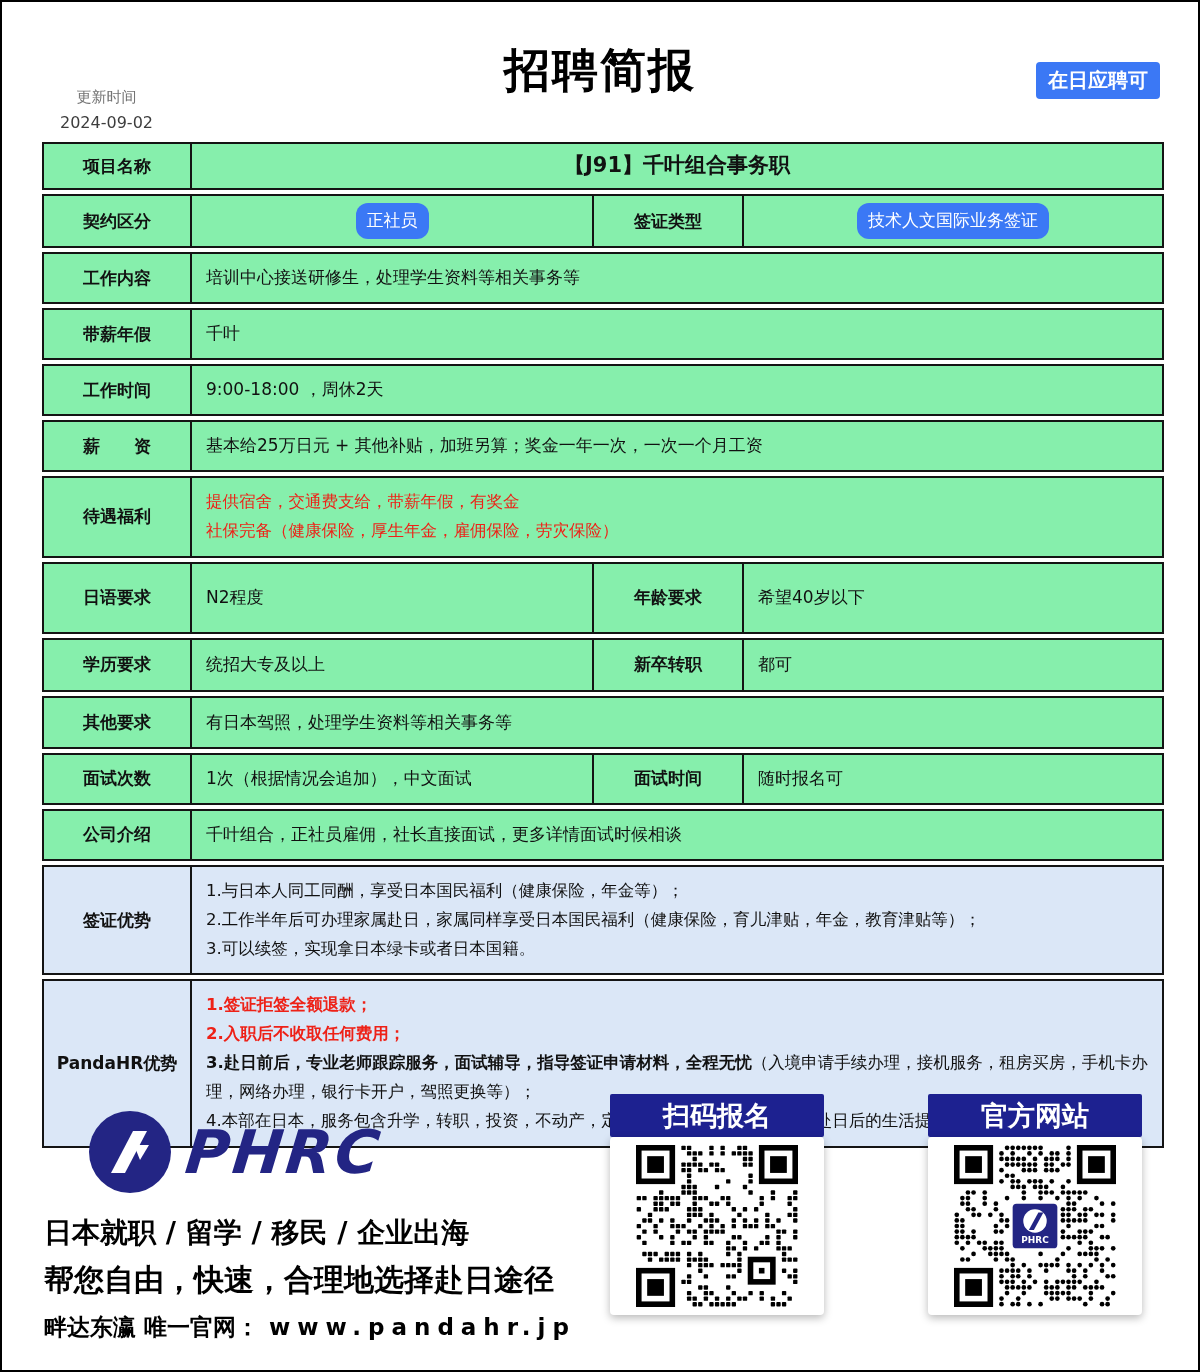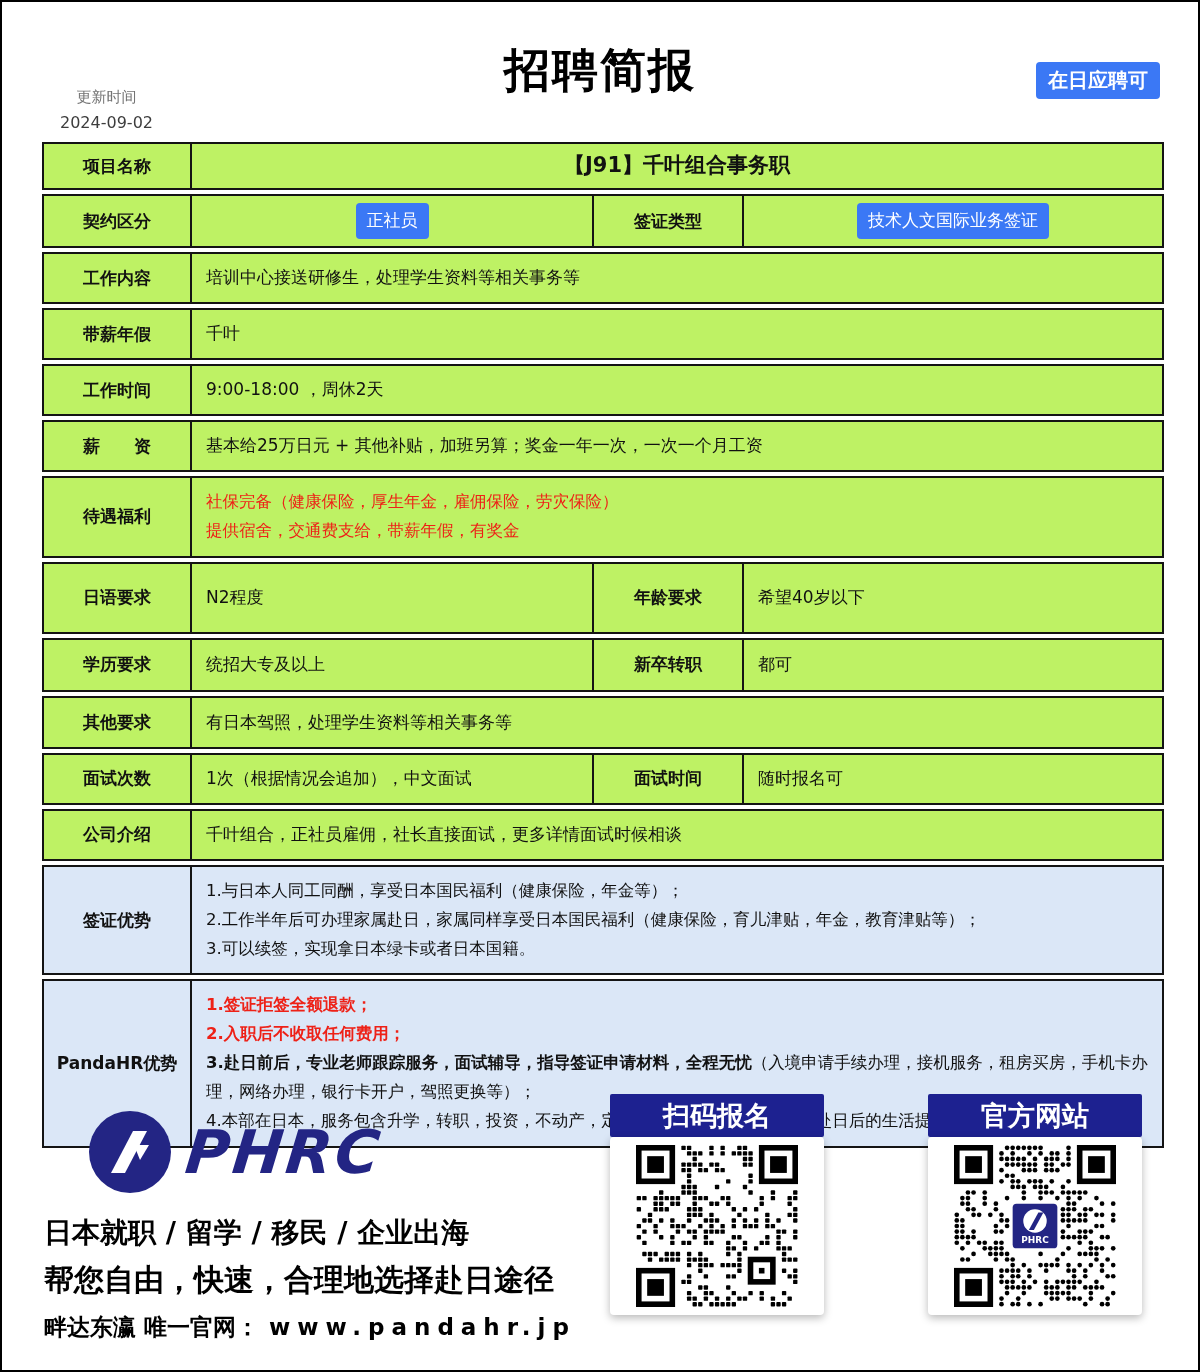--- a/index.html
+++ b/index.html
@@ -28,21 +28,21 @@
   .top-badge {
     position: absolute; right: 38px; top: 60px;
     background: var(--accent-blue); color: #fff;
     font-size: 20px; font-weight: 600;
     padding: 5px 12px; border-radius: 4px;
   }
   
   .jobtable { position: absolute; left: 40px; top: 140px; width: 1122px; }
   .trow {
     display: flex; align-items: stretch;
-    border: 2px solid #141414; background: #bef264;
+    border: 2px solid #141414; background: #86efac;
     margin-top: 4px;
   }
   .trow:first-child { margin-top: 0; }
   .trow.hl { background: var(--highlight-bg); }
   .cl {
     flex: 0 0 148px; display: flex; align-items: center; justify-content: center;
     font-weight: 700; font-size: 17px; text-align: center;
     border-right: 2px solid #141414; padding: 4px 6px;
   }
   .cl2 {
@@ -53,21 +53,21 @@
   .cv {
     flex: 1 1 auto; display: flex; align-items: center;
     font-size: 17px; padding: 6px 14px; line-height: 1.5;
   }
   .cv.split1 { flex: 0 0 400px; }
   .cv.center { justify-content: center; text-align: center; }
   .cv.block  { display: block; padding: 10px 14px; }
   .big  { font-size: 21px; font-weight: 700; }
   .pill {
     display: inline-block; background: var(--accent-blue); color: #fff;
-    font-size: 17px; padding: 5px 11px; border-radius: 4px;
+    font-size: 17px; padding: 5px 11px; border-radius: 12px;
   }
   .red  { color: var(--alert-red); }
   .ln   { line-height: 1.75; font-size: 16.5px; }
   .b    { font-weight: 700; }
   
   .phrc-logo { position: absolute; left: 86px; top: 1108px; display: flex; align-items: center; }
   .phrc-letters {
     font-weight: 900; font-style: italic; font-size: 60px;
     color: var(--brand-navy); letter-spacing: 3px; margin-left: 14px;
     transform: skewX(-6deg);
@@ -146,22 +146,22 @@
     </div>
 
     <div class="trow" style="min-height:52px">
       <div class="cl">薪　　资</div>
       <div class="cv">基本给25万日元 + 其他补贴，加班另算；奖金一年一次，一次一个月工资</div>
     </div>
 
     <div class="trow" style="min-height:52px">
       <div class="cl">待遇福利</div>
       <div class="cv block">
+        <div class="red ln">提供宿舍，交通费支给，带薪年假，有奖金</div>
         <div class="red ln">社保完备（健康保险，厚生年金，雇佣保险，劳灾保险）</div>
-        <div class="red ln">提供宿舍，交通费支给，带薪年假，有奖金</div>
       </div>
     </div>
 
     <div class="trow" style="min-height:72px">
       <div class="cl">日语要求</div>
       <div class="cv split1">N2程度</div>
       <div class="cl2">年龄要求</div>
       <div class="cv">希望40岁以下</div>
     </div>
 

